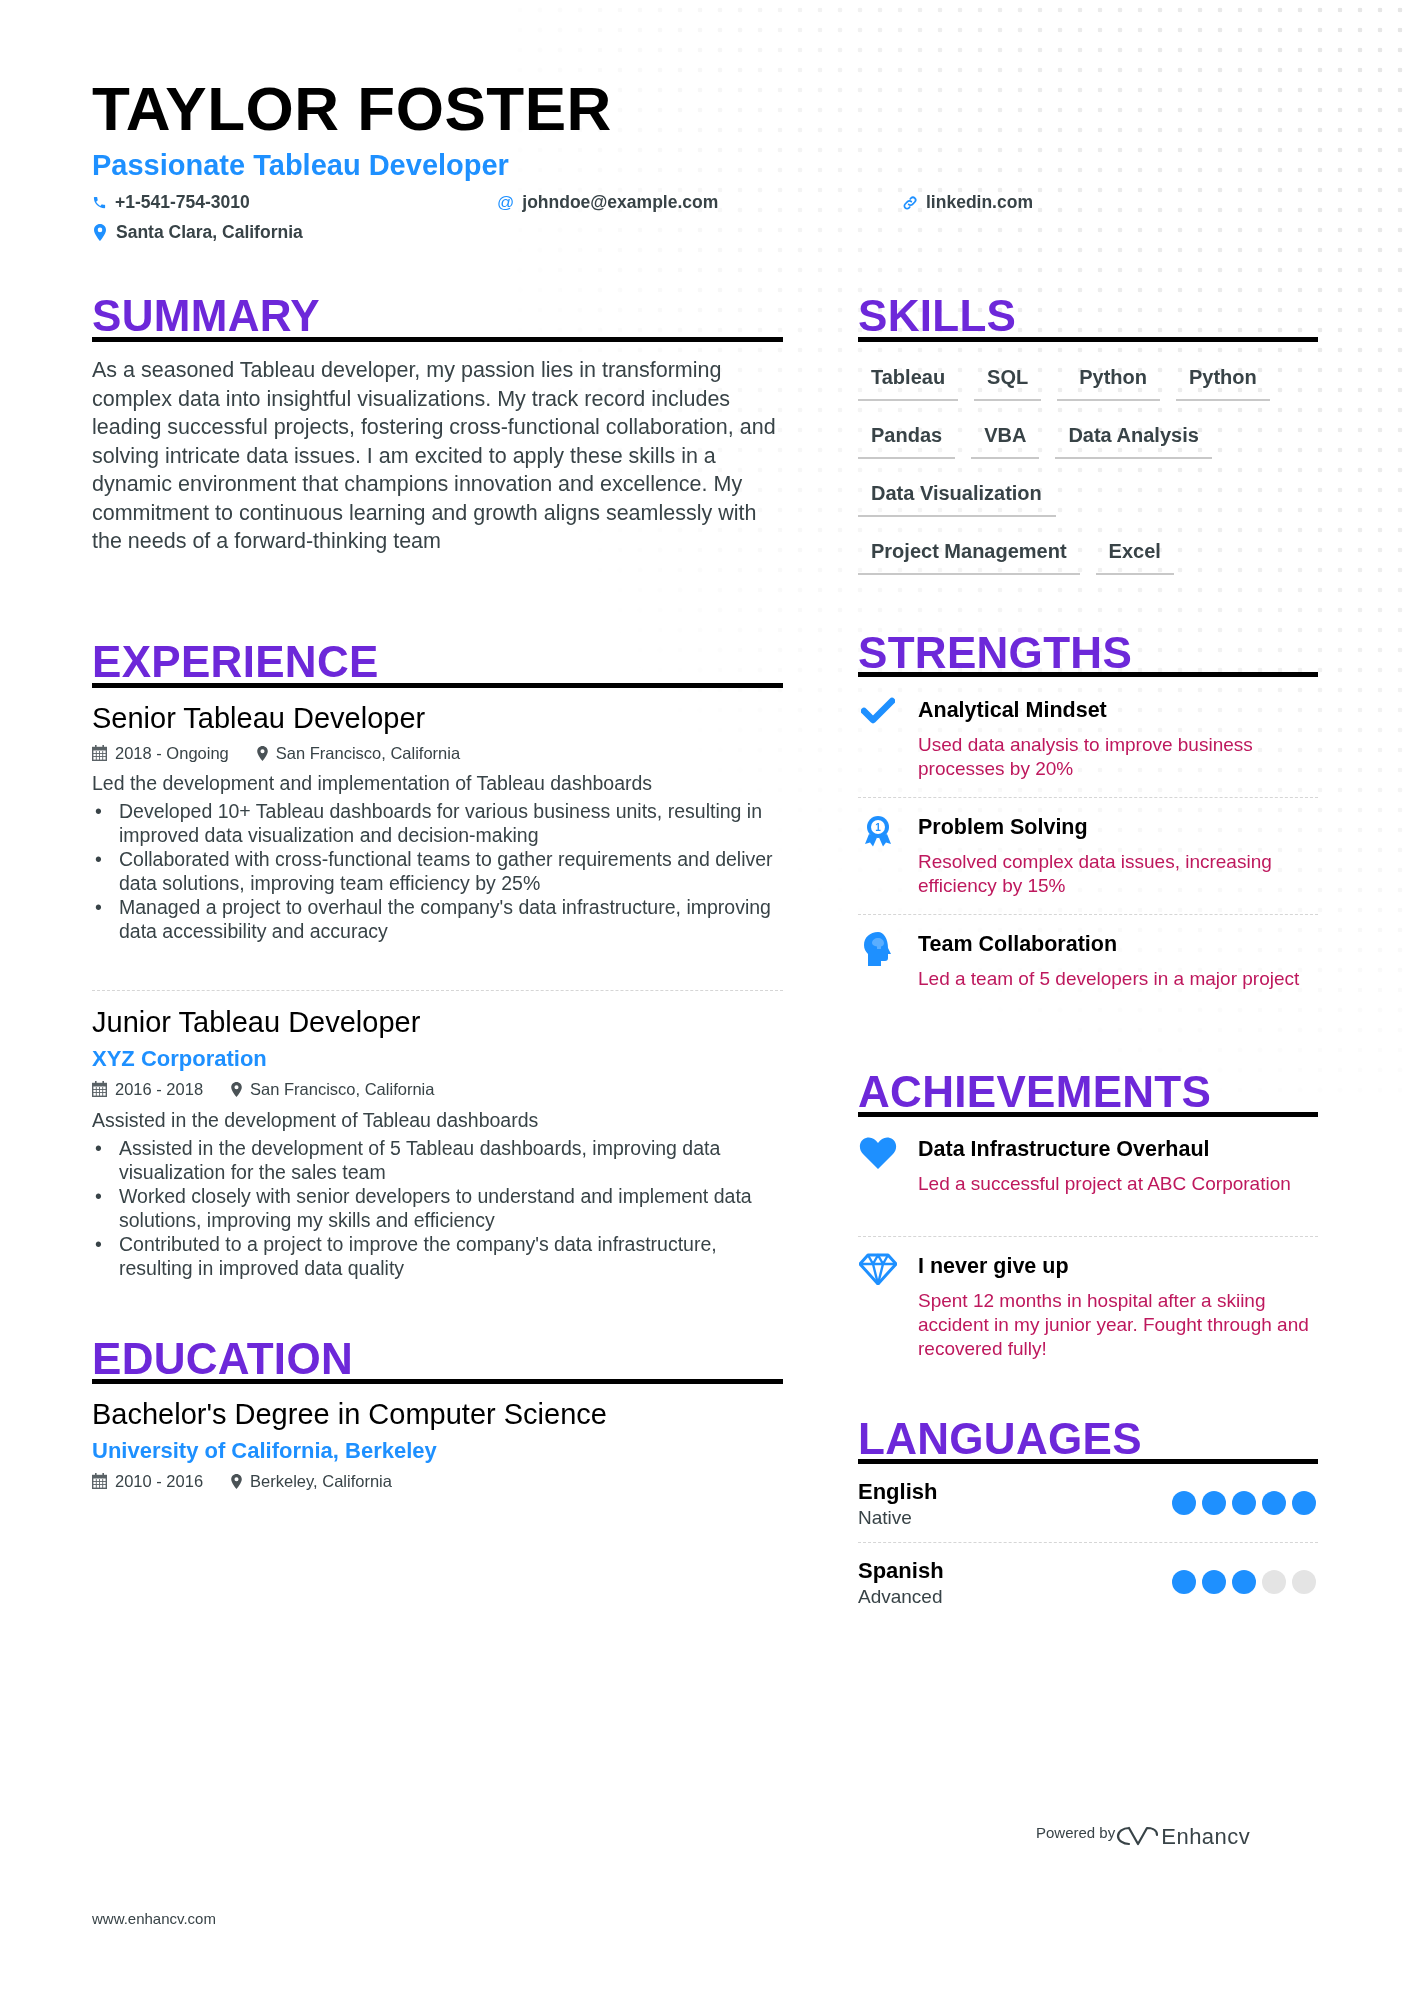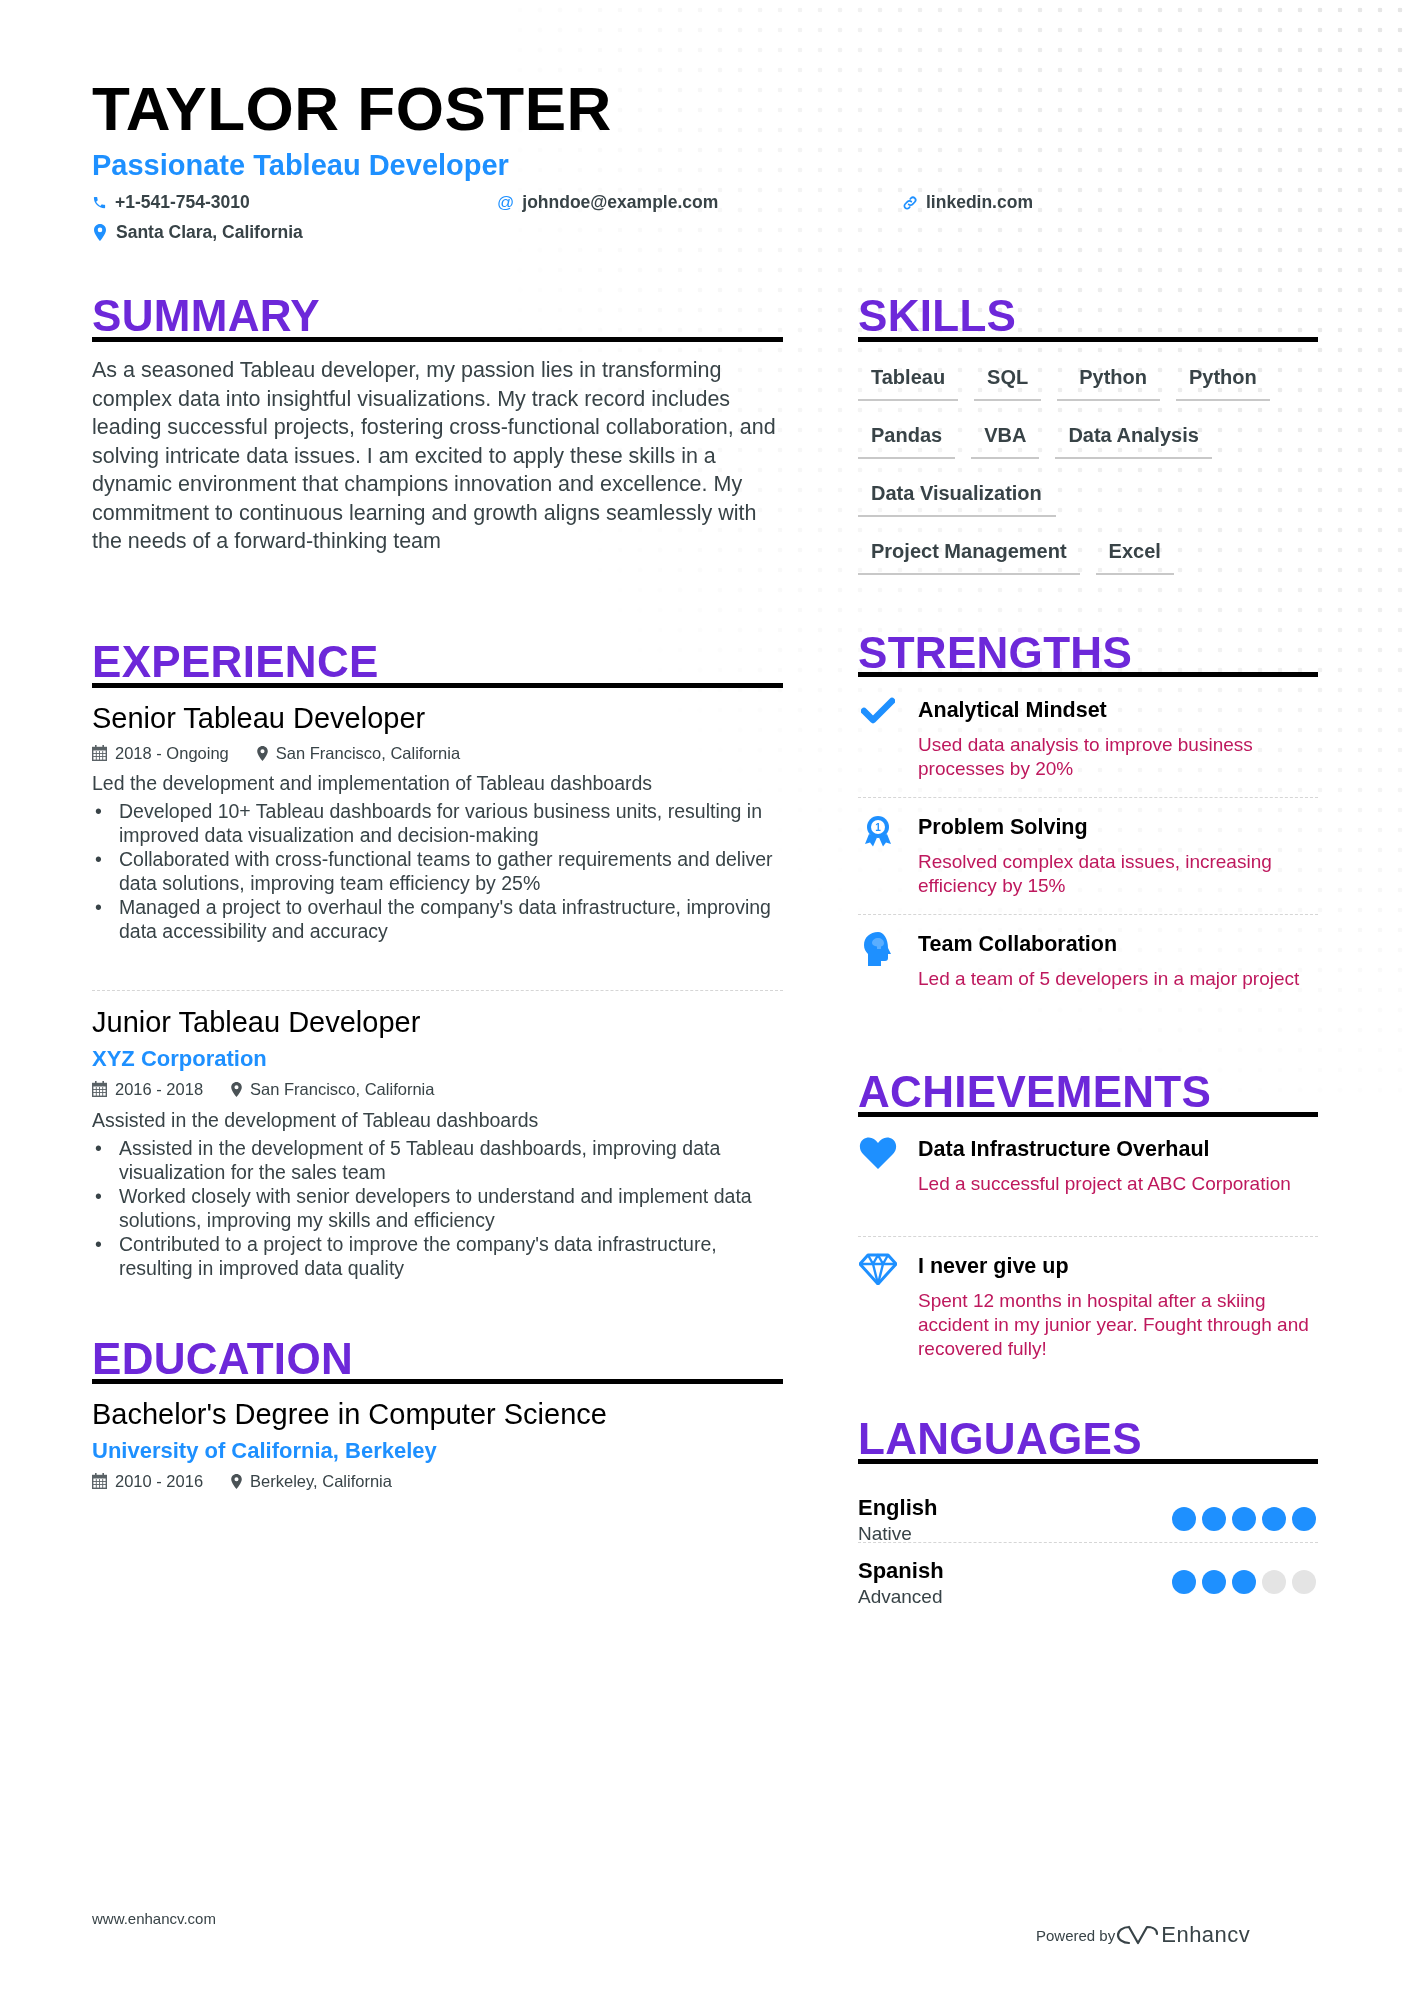--- a/index.html
+++ b/index.html
@@ -38,21 +38,21 @@
   .feat .icon { position: absolute; left: 0; top: 0; width: 40px; height: 40px; display: flex; justify-content: center; }
   .feat .ftitle { position: absolute; left: 60px; top: 0; font-size: 21.5px; font-weight: 700; color: #000; line-height: 26px; white-space: nowrap; }
   .feat .fdesc { position: absolute; left: 60px; top: 36px; width: 395px; font-size: 19px; color: #be185d; line-height: 24px; }
   .lang { position: absolute; left: 0; width: 460px; height: 60px; }
   .lang .lname { position: absolute; left: 0; top: 0; font-size: 22px; font-weight: 700; color: #000; line-height: 26px; }
   .lang .llevel { position: absolute; left: 0; top: 28px; font-size: 19px; color: #384347; line-height: 22px; }
   .lang .dots { position: absolute; right: 2px; top: 12px; display: flex; gap: 6px; }
   .lang .dot { width: 24px; height: 24px; border-radius: 50%; background: #e4e4e4; }
   .lang .dot.on { background: #1e90ff; }
   .footer-left { left: 92px; top: 1910px; font-size: 15px; color: #384347; }
-  .footer-right { left: 1036px; top: 1922px; display: flex; align-items: center; }
+  .footer-right { left: 1036px; top: 1824px; display: flex; }
   .footer-right .powered { font-size: 15px; color: #384347; }
   .footer-right .brand { font-size: 22px; color: #384347; letter-spacing: 0.5px; }
 </style>
 </head>
 <body>
 
 <div class="bg-dots"></div>
 
 <div class="abs name">TAYLOR FOSTER</div>
 <div class="abs subtitle">Passionate Tableau Developer</div>
@@ -248,21 +248,21 @@
         </svg>
     </div>
     <div class="ftitle">I never give up</div>
     <div class="fdesc">Spent 12 months in hospital after a skiing accident in my junior year. Fought through and recovered fully!</div>
   </div>
 </div>
 
 <div class="abs right-col section-title" style="top:1417px;">LANGUAGES</div>
 <div class="abs right-col rule" style="top:1459px;"></div>
 <div class="abs right-col" style="top:1479px; height:140px;">
-  <div class="lang" style="top:16px;">
+  <div class="lang" style="top:0;">
     <div class="lname">English</div>
     <div class="llevel">Native</div>
     <div class="dots">
       <span class="dot on"></span>
       <span class="dot on"></span>
       <span class="dot on"></span>
       <span class="dot on"></span>
       <span class="dot on"></span>
     </div>
   </div>

